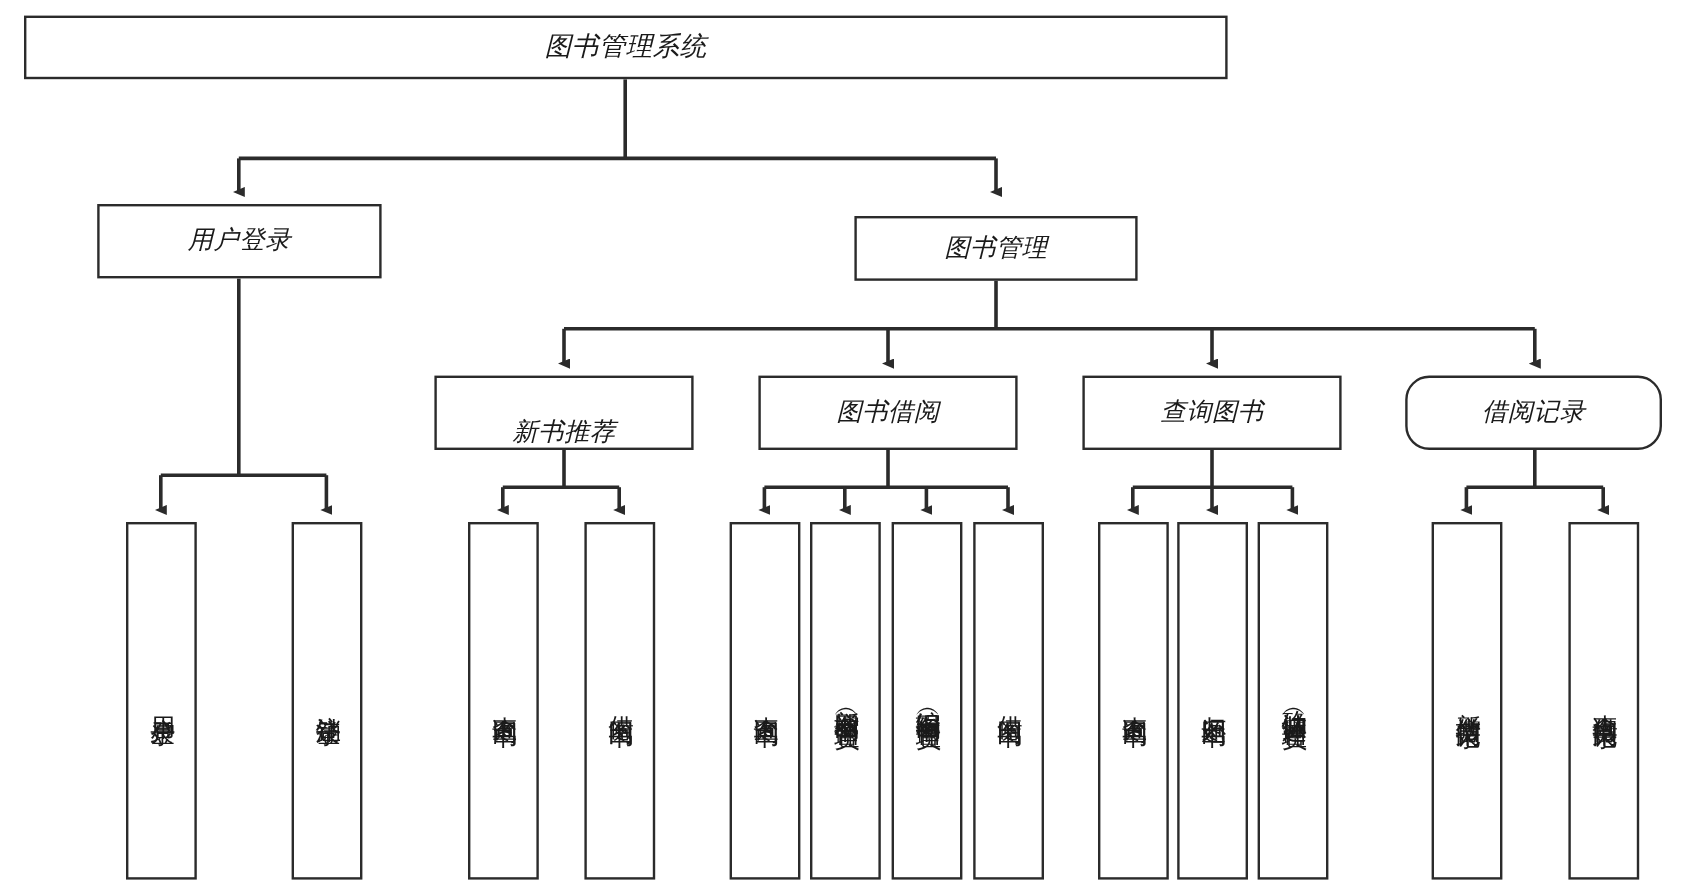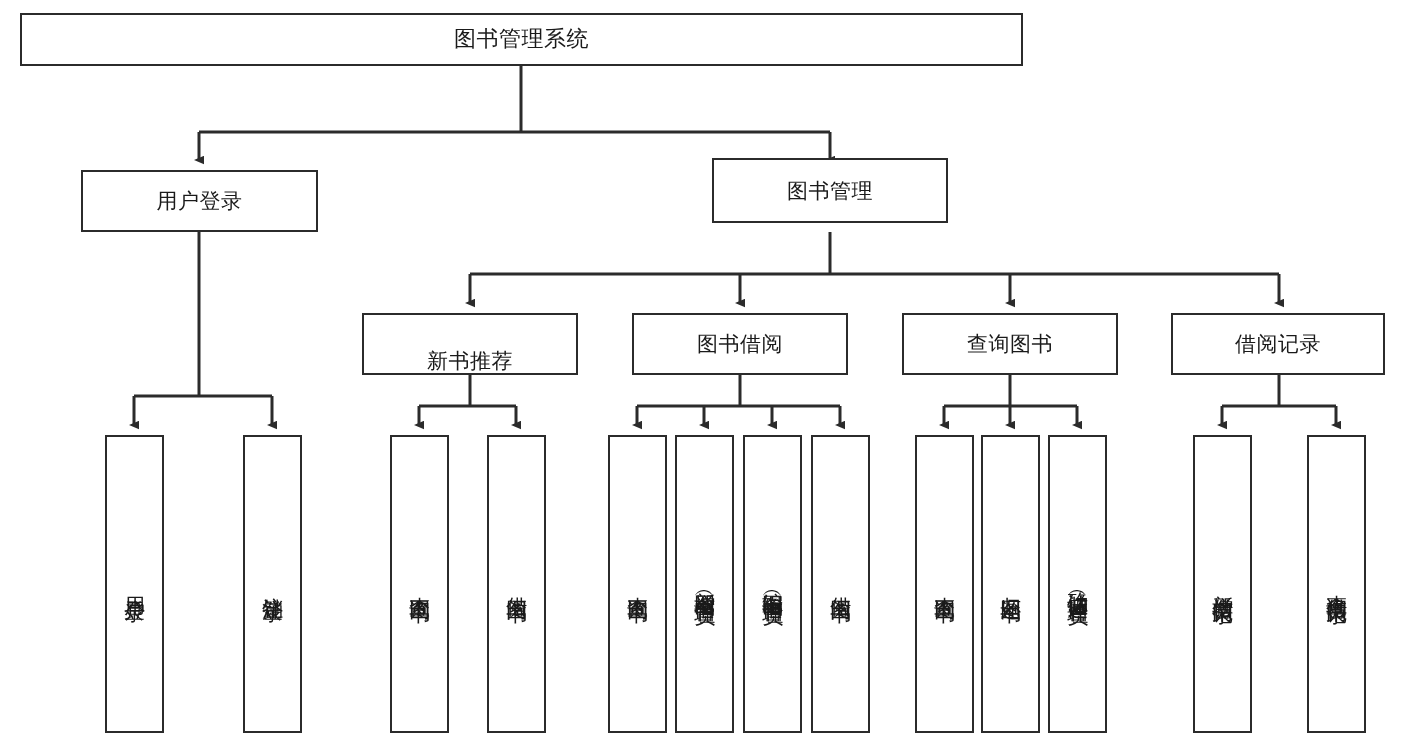--- a/index.html
+++ b/index.html
@@ -42,20 +42,21 @@
   .node-label {
     color: #1a1a1a;
     text-align: center;
     line-height: 1.12;
     white-space: nowrap;
     user-select: none;
   }
   .node.horizontal .node-label {
     font-size: 21px;
     letter-spacing: 0.5px;
+    font-style: italic;
   }
   .node.root .node-label {
     font-size: 22px;
   }
   .node.vertical {
     align-items: center;
     justify-content: center;
   }
   .node.vertical .node-label {
     writing-mode: vertical-rl;
@@ -134,37 +135,37 @@
   </svg>
 
   <div class="node root horizontal" style="left:20px; top:13px; width:1003px; height:53px;">
     <span class="node-label">图书管理系统</span>
   </div>
 
   <div class="node horizontal" style="left:81px; top:170px; width:237px; height:62px;">
     <span class="node-label">用户登录</span>
   </div>
 
-  <div class="node horizontal" style="left:712px; top:158px; width:236px; height:65px;">
+  <div class="node horizontal" style="left:712px; top:180px; width:236px; height:54px;">
     <span class="node-label">图书管理</span>
   </div>
 
   <div class="node horizontal" style="left:362px; top:313px; width:216px; height:62px;align-items:flex-end;">
     <span class="node-label">新书推荐</span>
   </div>
 
   <div class="node horizontal" style="left:632px; top:313px; width:216px; height:62px;">
     <span class="node-label">图书借阅</span>
   </div>
 
   <div class="node horizontal" style="left:902px; top:313px; width:216px; height:62px;">
     <span class="node-label">查询图书</span>
   </div>
 
-  <div class="node horizontal" style="left:1171px; top:313px; width:214px; height:62px;">
+  <div class="node horizontal" style="left:1171px; top:313px; width:214px; height:62px;border-radius:20px;">
     <span class="node-label">借阅记录</span>
   </div>
 
   <div class="node vertical" style="left:105px; top:435px; width:59px; height:298px;">
     <span class="node-label">用户登录</span>
   </div>
 
   <div class="node vertical" style="left:243px; top:435px; width:59px; height:298px;">
     <span class="node-label">注销登录</span>
   </div>

